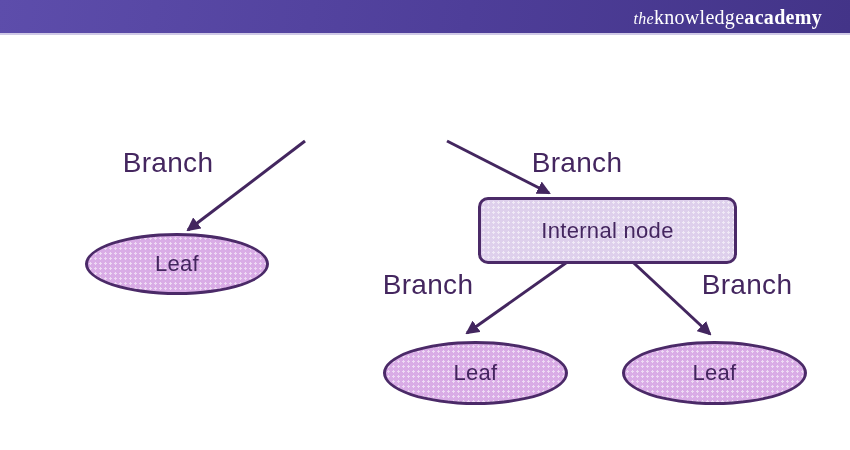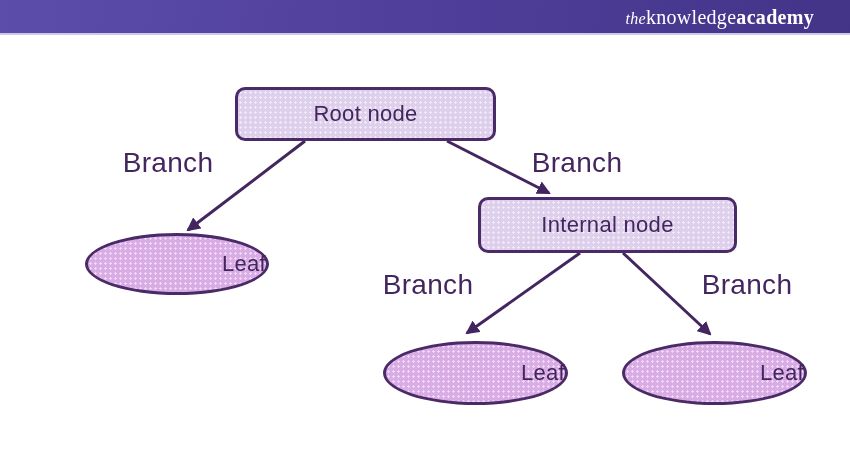--- a/index.html
+++ b/index.html
@@ -6,43 +6,42 @@
   .screen{
     position:relative;width:850px;height:450px;background:#ffffff;overflow:hidden;
     font-family:"Liberation Sans",sans-serif;
   }
   
   .banner{
     position:absolute;left:0;top:0;width:850px;height:35px;
     background:linear-gradient(100deg,#5d4dab 0%,#4e3e99 55%,#433488 100%);
     border-bottom:2px solid #cfc9e6;
     display:flex;align-items:center;justify-content:flex-end;
-    box-sizing:border-box;padding-right:36px;
+    box-sizing:border-box;padding-right:28px;
   }
   .logo{color:#ffffff;font-family:"Liberation Serif",serif;white-space:nowrap;line-height:1;}
   .logo .the{font-style:italic;font-size:16px;letter-spacing:.3px;}
   .logo .kn{font-size:20px;font-weight:400;letter-spacing:.3px;}
   .logo .ac{font-size:20px;font-weight:700;letter-spacing:.3px;}
   
   .node{
     position:absolute;display:flex;align-items:center;justify-content:center;
     color:#44265f;font-size:22px;font-weight:500;letter-spacing:.3px;
     background-color:#ded0ec;
     background-image:radial-gradient(rgba(255,255,255,.55) 1px,transparent 1.1px);
     background-size:5px 5px;
     box-sizing:border-box;border:3px solid #4b2a68;
   }
   .rect{border-radius:10px;}
   .ellipse{
     border-radius:50%;
     background-color:#d9ace6;
-    justify-content:flex-end;
   }
   #node-root{left:235px;top:87px;width:261px;height:54px;}
-  #node-internal{left:478px;top:197px;width:259px;height:56px;}
+  #node-internal{left:478px;top:197px;width:259px;height:67px;}
   #leaf-1{left:85px;top:233px;width:184px;height:62px;}
   #leaf-2{left:383px;top:341px;width:185px;height:64px;}
   #leaf-3{left:622px;top:341px;width:185px;height:64px;}
   
   .edge-label{
     position:absolute;transform:translate(-50%,-50%);
     color:#44265f;font-size:28px;font-weight:500;letter-spacing:.3px;white-space:nowrap;
   }
   #edge-label-1{left:168px;top:163px;}
   #edge-label-2{left:577px;top:163px;}
@@ -66,23 +65,20 @@
       <marker id="ah" viewBox="0 0 10 10" refX="8.5" refY="5" markerWidth="4.6" markerHeight="4.6" orient="auto-start-reverse">
         <path d="M0,0 L10,5 L0,10 z" fill="#43265f"></path>
       </marker>
     </defs>
     <line x1="305" y1="141" x2="188" y2="230" stroke="#43265f" stroke-width="3" marker-end="url(#ah)"></line>
     <line x1="447" y1="141" x2="549" y2="193" stroke="#43265f" stroke-width="3" marker-end="url(#ah)"></line>
     <line x1="580" y1="253" x2="467" y2="333" stroke="#43265f" stroke-width="3" marker-end="url(#ah)"></line>
     <line x1="623" y1="253" x2="710" y2="334" stroke="#43265f" stroke-width="3" marker-end="url(#ah)"></line>
   </svg>
 
-  <div class="node rect" id="node-root">
-    <span>Root node</span>
-  </div>
   <div class="node rect" id="node-internal">
     <span>Internal node</span>
   </div>
   <div class="node ellipse" id="leaf-1">
     <span>Leaf</span>
   </div>
   <div class="node ellipse" id="leaf-2">
     <span>Leaf</span>
   </div>
   <div class="node ellipse" id="leaf-3">

